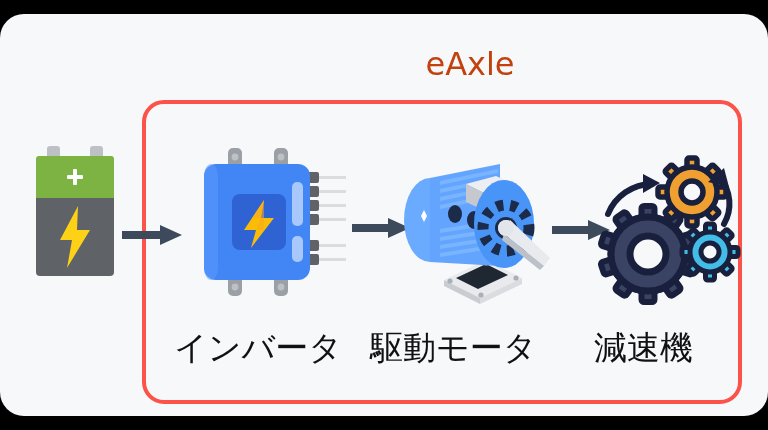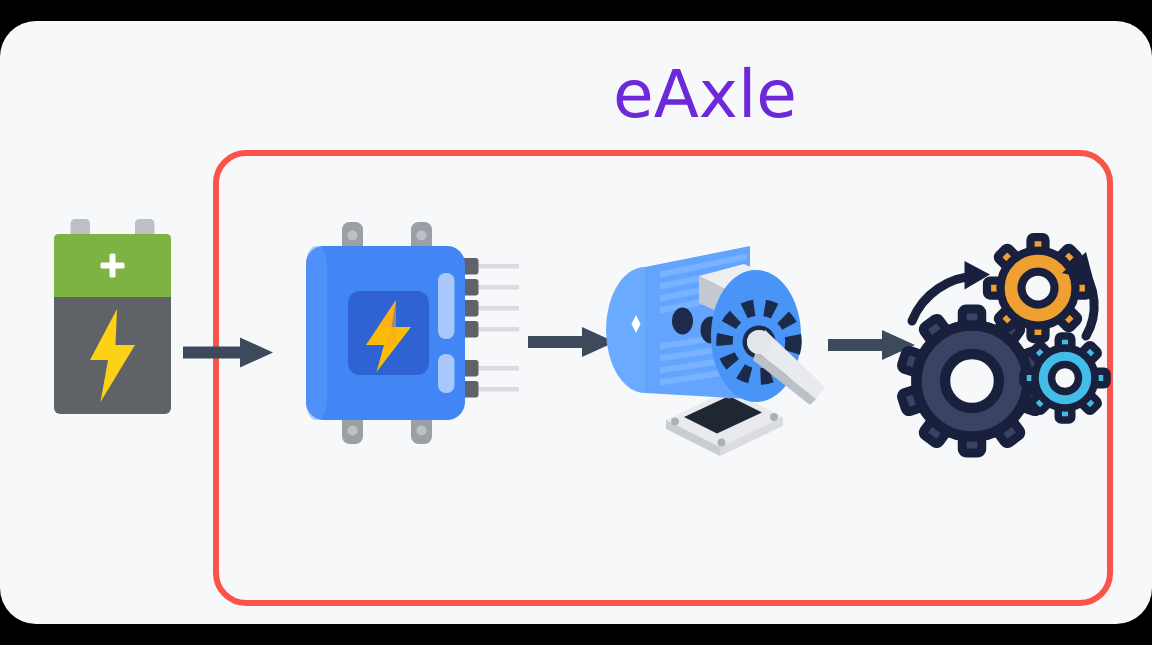--- a/index.html
+++ b/index.html
@@ -26,23 +26,23 @@
     overflow: hidden;
   }
 
   
   .eaxle-title {
     position: absolute;
     left: 330px;
     top: 24px;
     width: 280px;
     text-align: center;
-    font-size: 44px;
+    font-size: 32px;
     line-height: 52px;
-    color: #6d28d9;
+    color: #c2410c;
     font-weight: 400;
     letter-spacing: 0px;
     font-family: "DejaVu Sans", "Liberation Sans", sans-serif;
   }
 
   
   .eaxle-box {
     position: absolute;
     left: 142px;
     top: 86px;
@@ -381,14 +381,19 @@
       <path d="M12,58 A48,48 0 0,1 56,28"></path>
       <polygon points="47,18 64,27 47,37" fill="#19203d" stroke="none"></polygon>
     </g>
 
     <g fill="none" stroke="#19203d" stroke-width="6" stroke-linecap="round">
       <path d="M128,68 A40,40 0 0,0 124,22"></path>
       <polygon points="112,26 128,12 133,31" fill="#19203d" stroke="none"></polygon>
     </g>
   </svg>
 
+  <div class="labels">
+    <div class="label label-inverter">インバータ</div>
+    <div class="label label-motor">駆動モータ</div>
+    <div class="label label-reducer">減速機</div>
+  </div>
 
 </div>
 
 </body></html>

